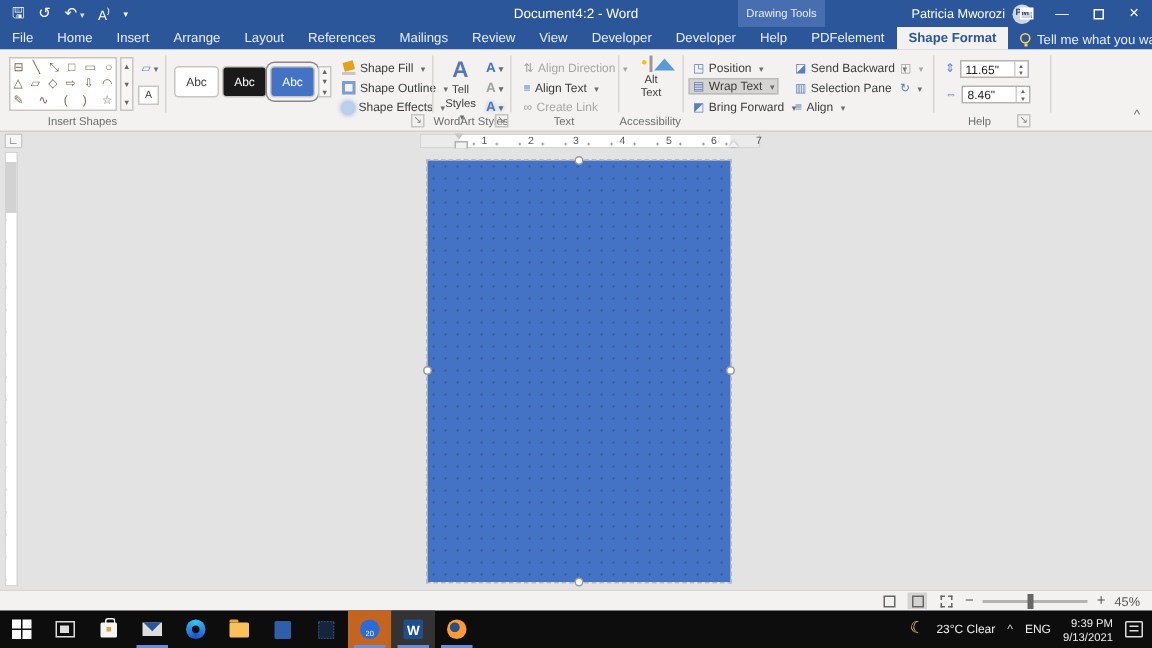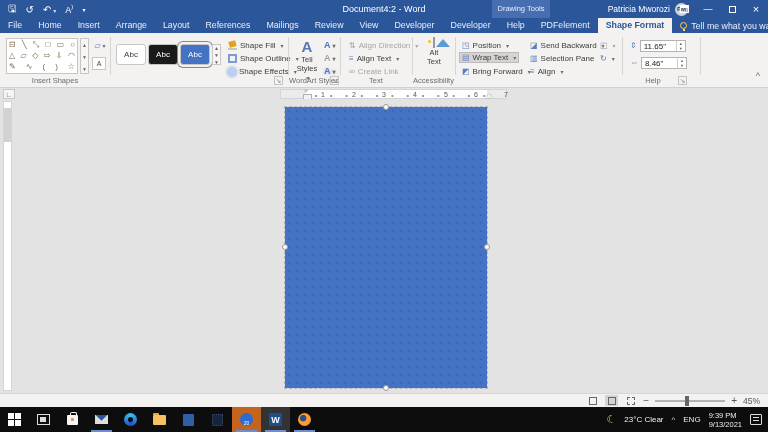--- a/index.html
+++ b/index.html
@@ -145,21 +145,21 @@
   .ic-folder { width:13px; height:10px; background:#f8c15c; border-radius:1px; position:relative; }
   .ic-folder::before { content:""; position:absolute; left:0; top:-2px; width:6px; height:2px; background:#e3a83e; border-radius:1px 1px 0 0; }
   .ic-bluedoc { width:11px; height:12px; background:#2f5fa8; border-radius:1px; }
   .ic-bluedoc.faint { opacity:.55; border:1px dotted #5a7fc0; background:#1d3a66; }
   .ic-app20 { width:13px; height:13px; border-radius:50%; background:#2b6bd8; color:#fff; font-size:5px; display:flex; align-items:flex-end; justify-content:center; }
   .ic-word { width:13px; height:13px; background:#1e4e8c; color:#fff; font-size:9px; font-weight:bold; display:flex; align-items:center; justify-content:center; border-radius:1px; }
   .ic-firefox { width:13px; height:13px; border-radius:50%; background:radial-gradient(circle at 40% 40%, #2a4f8f 0 3px, #ff9a2e 3.5px); }
   .tb-right { margin-left:auto; display:flex; align-items:center; gap:8px; padding-right:6px; font-size:8px; }
   .ic-moon { color:#ffd76e; font-size:11px; line-height:11px; }
   .tb-chev { font-size:8px; color:#ddd; }
-  .tb-clock { line-height:9px; font-size:7.5px; }
+  .tb-clock { text-align:right; line-height:9px; font-size:7.5px; }
   .ic-notif { width:12px; height:11px; border:1px solid #ddd; border-radius:1px; position:relative; }
   .ic-notif::after { content:""; position:absolute; left:2px; top:2px; right:2px; height:1px; background:#ddd; box-shadow:0 3px 0 #ddd; }
 </style>
 </head>
 <body>
 
 <div id="screen">
 
   <div class="titlebar">
     <div class="qat">

